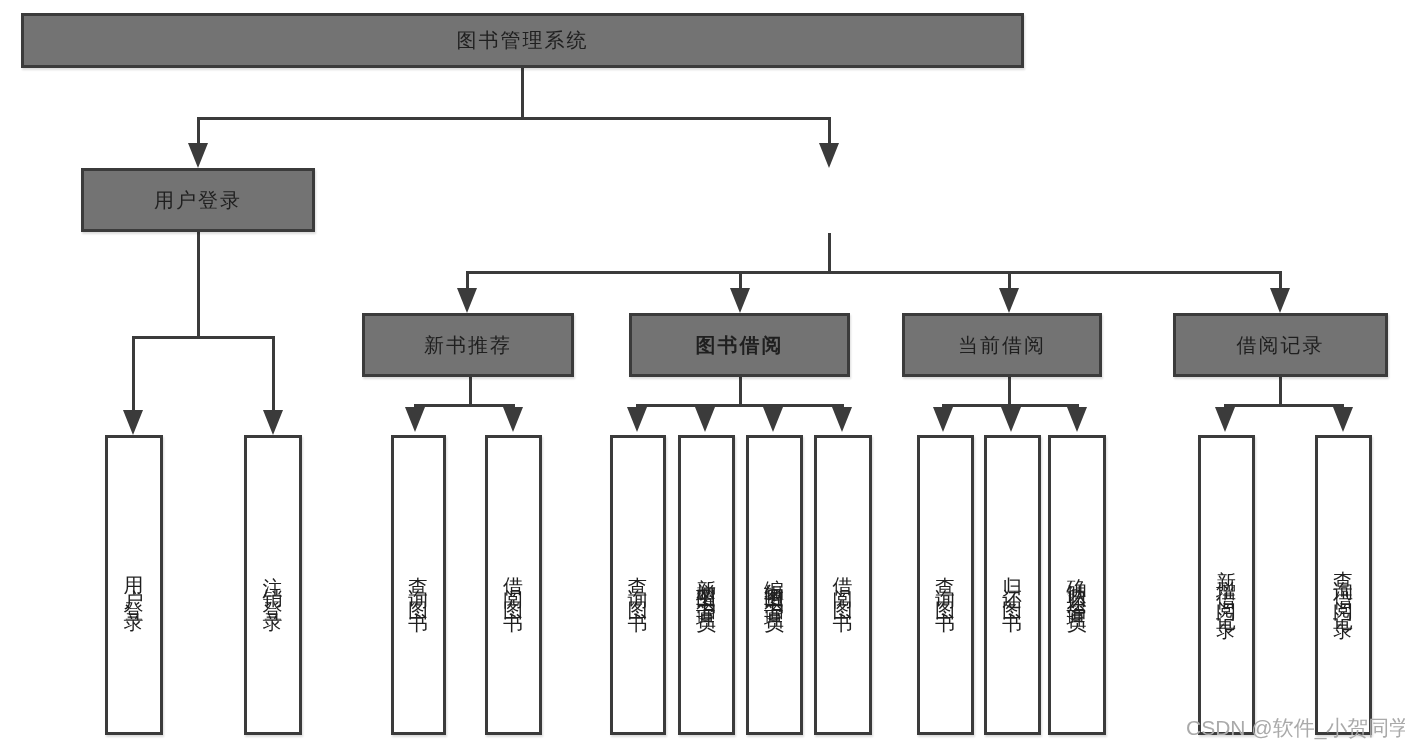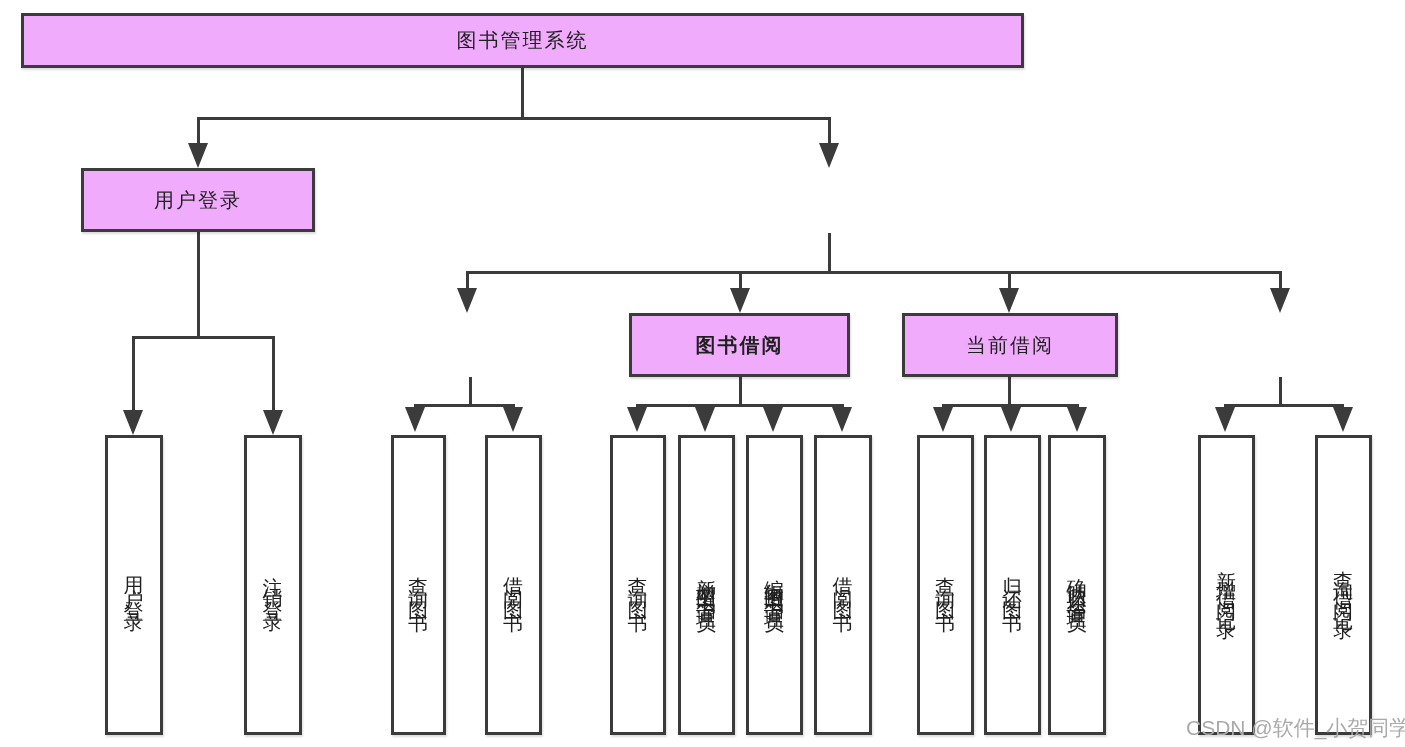--- a/index.html
+++ b/index.html
@@ -10,21 +10,21 @@
     --bg:#ffffff;
   }
   html,body{margin:0;padding:0;background:var(--bg);}
   .stage{
     position:relative;width:1405px;height:747px;background:var(--bg);
     font-family:"Liberation Sans","DejaVu Sans",sans-serif;
     color:var(--text);overflow:hidden;
   }
   
   .box{
-    position:absolute;box-sizing:border-box;background:#f0abfc;
+    position:absolute;box-sizing:border-box;background:#737373;
     border:3px solid var(--border);
     display:flex;align-items:center;justify-content:center;
     font-size:20px;letter-spacing:2px;
     box-shadow:1px 2px 2px rgba(0,0,0,0.14);
     z-index:2;
   }
   
   .leaf{
     position:absolute;box-sizing:border-box;background:#fff;
     border:3px solid var(--border);
@@ -79,22 +79,24 @@
   <div class="hline" style="left:466px;top:271px;width:816px;"></div>
   <div class="vline" style="left:466px;top:273px;height:16px;"></div>
   <div class="arrow" style="left:457px;top:288px;"></div>
   <div class="vline" style="left:739px;top:273px;height:16px;"></div>
   <div class="arrow" style="left:730px;top:288px;"></div>
   <div class="vline" style="left:1008px;top:273px;height:16px;"></div>
   <div class="arrow" style="left:999px;top:288px;"></div>
   <div class="vline" style="left:1279px;top:273px;height:16px;"></div>
   <div class="arrow" style="left:1270px;top:288px;"></div>
 
+  <div class="box" style="left:362px;top:313px;width:212px;height:64px;">新书推荐</div>
   <div class="box" style="left:629px;top:313px;width:221px;height:64px;font-weight:bold;">图书借阅</div>
-  <div class="box" style="left:902px;top:313px;width:216px;height:64px;">当前借阅</div>
+  <div class="box" style="left:902px;top:313px;width:200px;height:64px;">当前借阅</div>
+  <div class="box" style="left:1173px;top:313px;width:215px;height:64px;">借阅记录</div>
 
   <div class="vline" style="left:469px;top:377px;height:27px;"></div>
   <div class="hline" style="left:414px;top:404px;width:101px;"></div>
   <div class="arrow" style="left:405px;top:407px;"></div>
   <div class="arrow" style="left:503px;top:407px;"></div>
 
   <div class="vline" style="left:739px;top:377px;height:27px;"></div>
   <div class="hline" style="left:636px;top:404px;width:208px;"></div>
   <div class="arrow" style="left:627px;top:407px;"></div>
   <div class="arrow" style="left:695px;top:407px;"></div>

